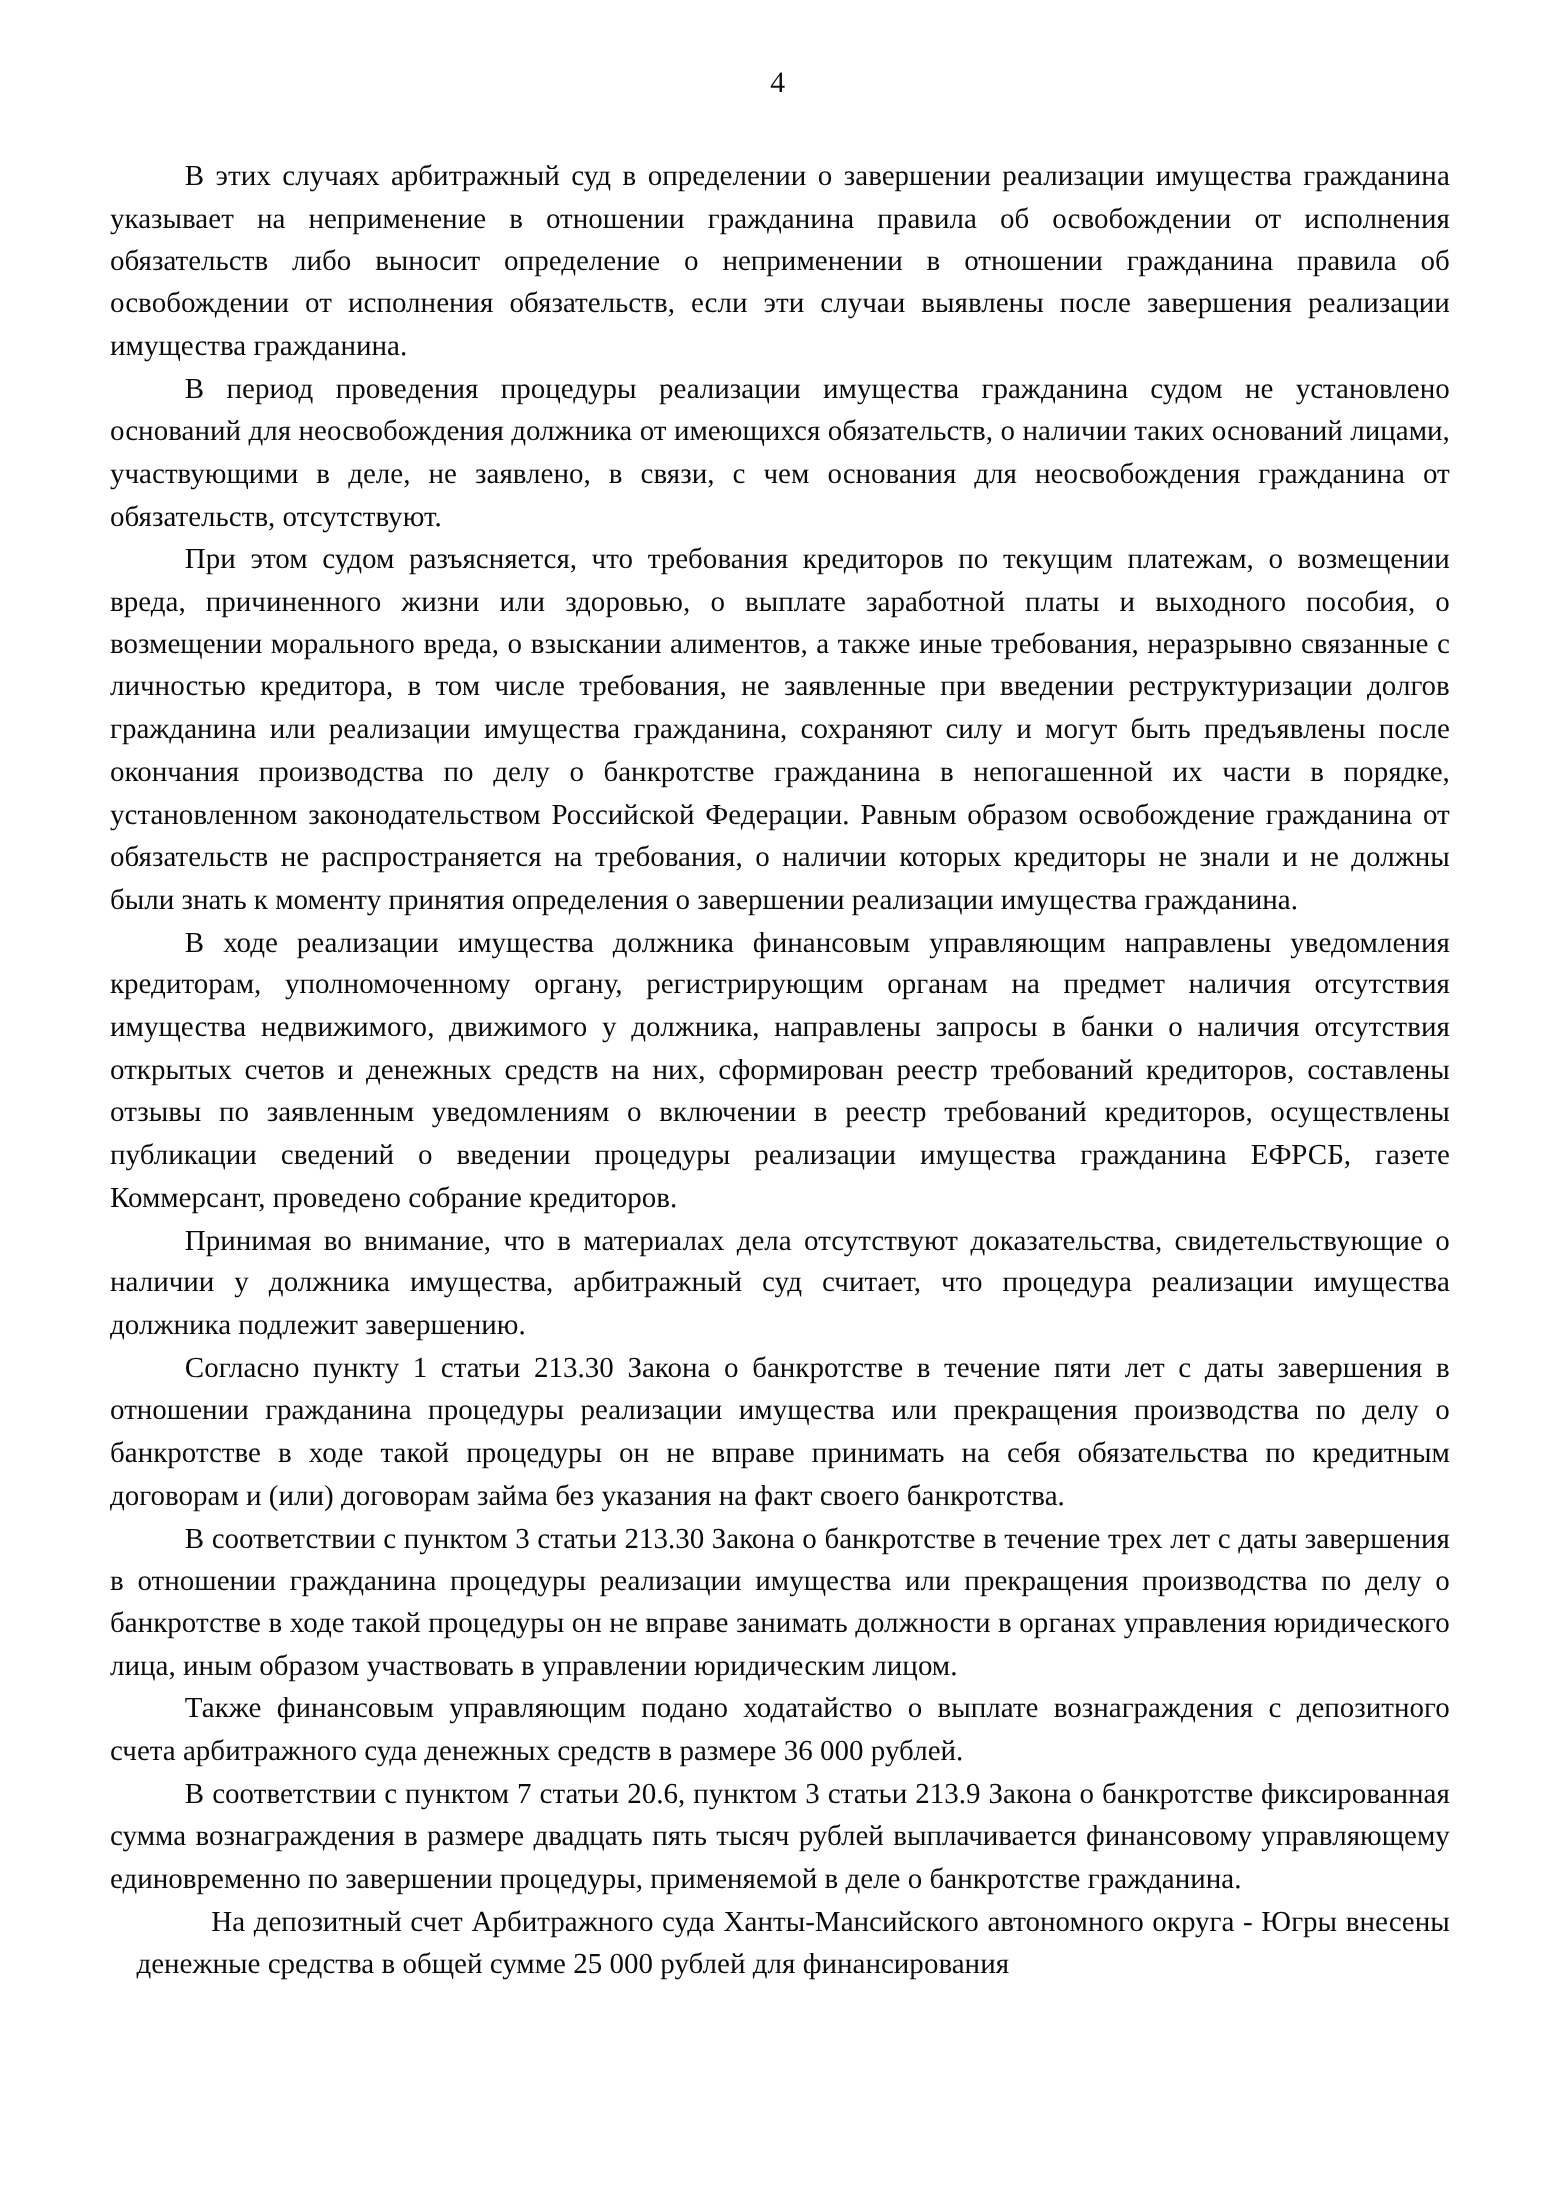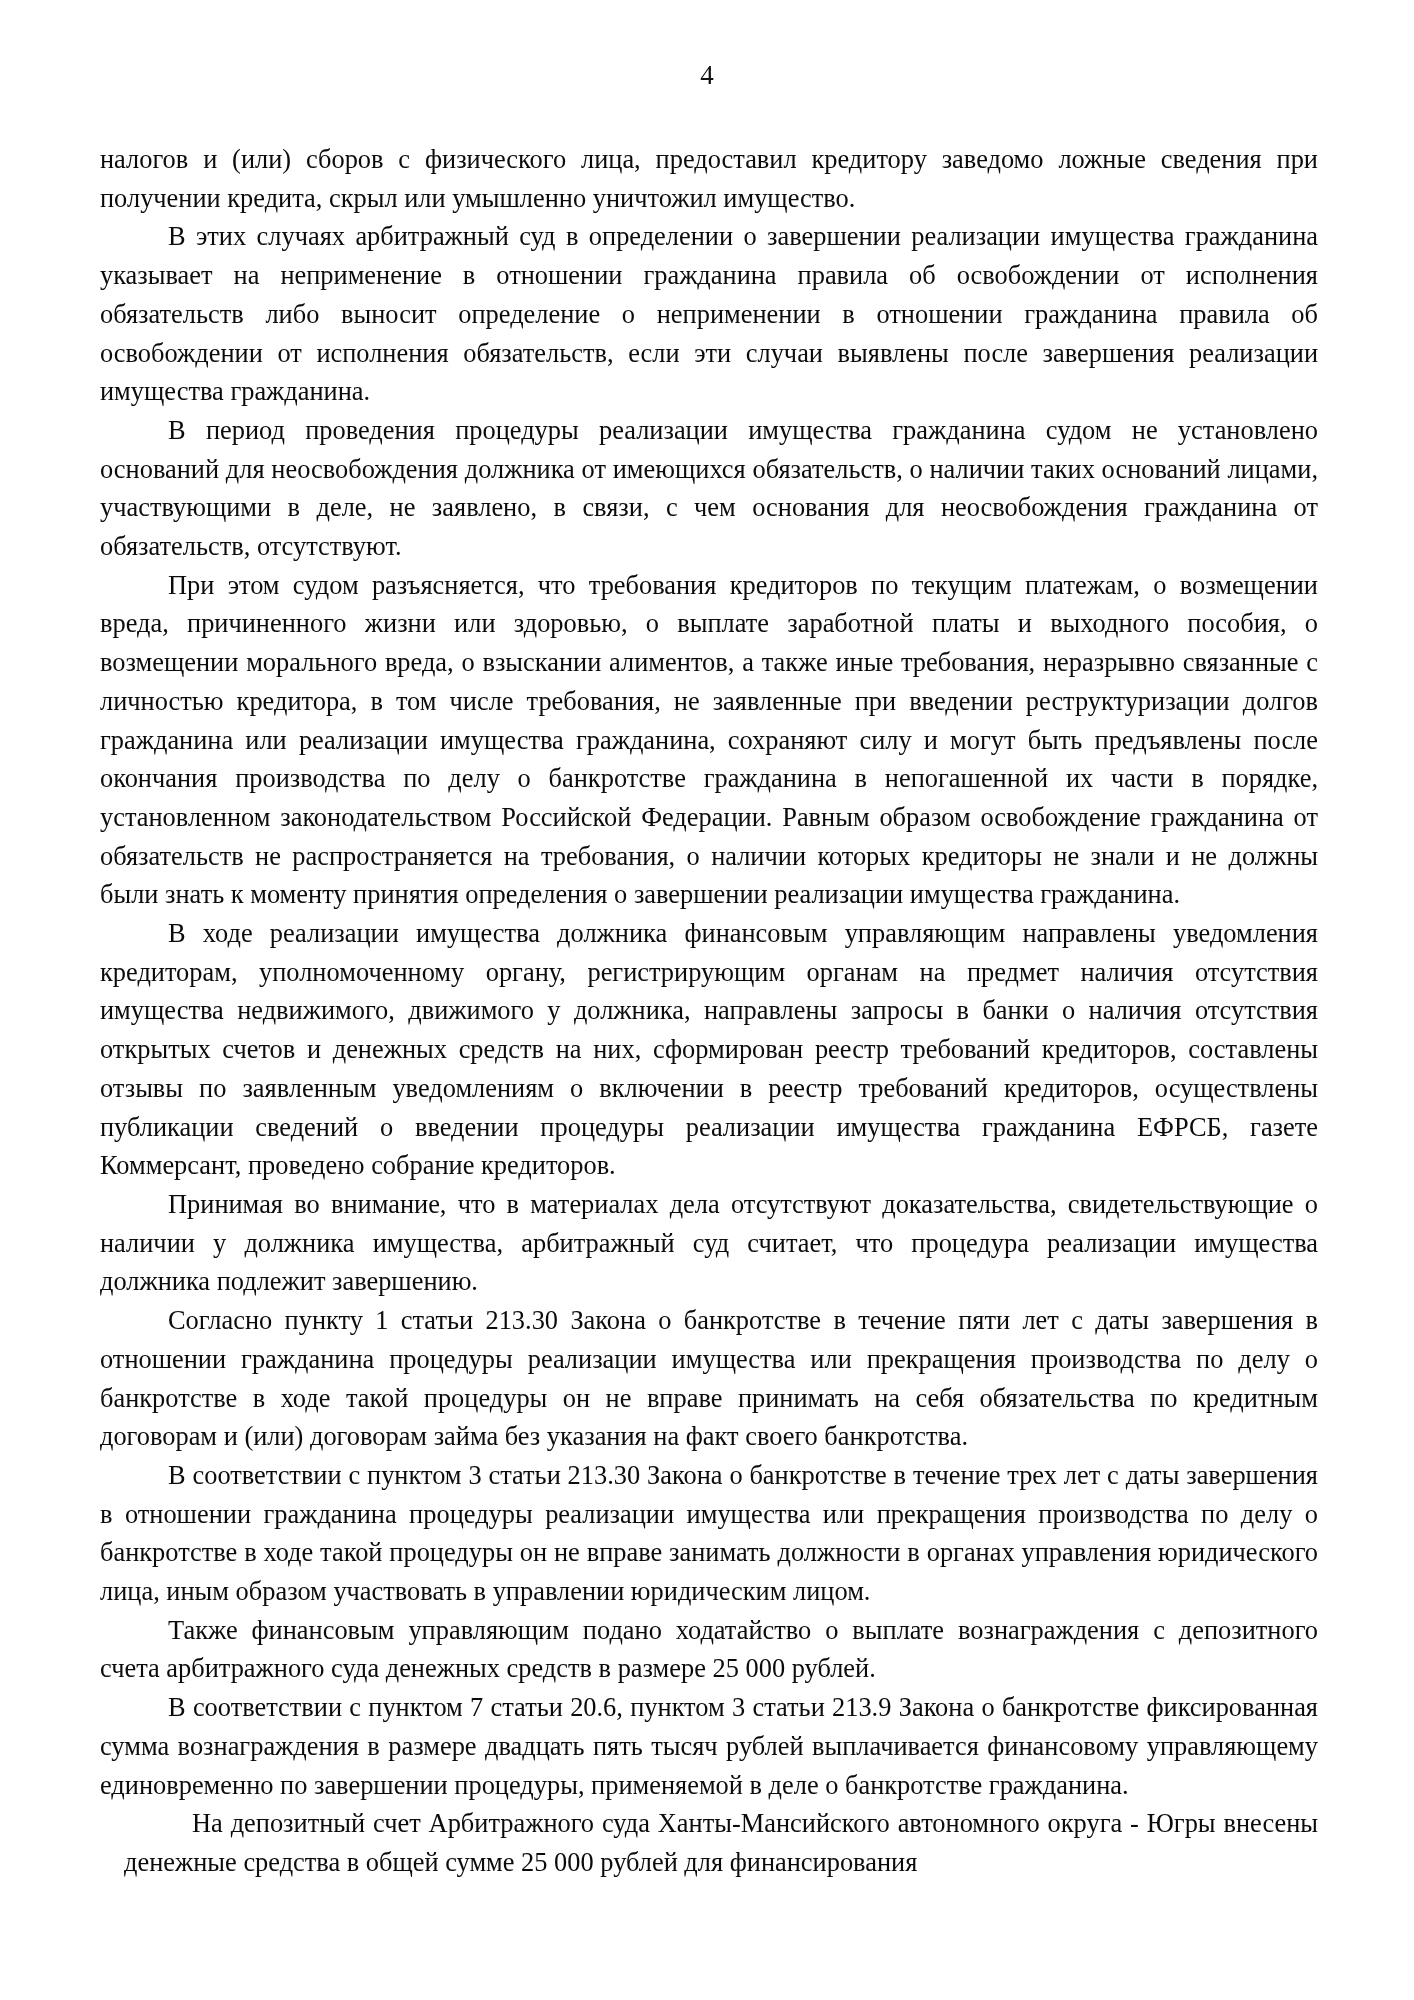--- a/index.html
+++ b/index.html
@@ -63,26 +63,25 @@
   }
 </style>
 </head>
 <body>
 
 <div class="page">
 
   <div class="page-number">4</div>
 
   <div class="body-text">
-    <p>налогов и (или) сборов с физического лица, предоставил кредитору заведомо ложные сведения при получении кредита, скрыл или умышленно уничтожил имущество.</p>
     <p class="indent">В этих случаях арбитражный суд в определении о завершении реализации имущества гражданина указывает на неприменение в отношении гражданина правила об освобождении от исполнения обязательств либо выносит определение о неприменении в отношении гражданина правила об освобождении от исполнения обязательств, если эти случаи выявлены после завершения реализации имущества гражданина.</p>
     <p class="indent">В период проведения процедуры реализации имущества гражданина судом не установлено оснований для неосвобождения должника от имеющихся обязательств, о наличии таких оснований лицами, участвующими в деле, не заявлено, в связи, с чем основания для неосвобождения гражданина от обязательств, отсутствуют.</p>
     <p class="indent">При этом судом разъясняется, что требования кредиторов по текущим платежам, о возмещении вреда, причиненного жизни или здоровью, о выплате заработной платы и выходного пособия, о возмещении морального вреда, о взыскании алиментов, а также иные требования, неразрывно связанные с личностью кредитора, в том числе требования, не заявленные при введении реструктуризации долгов гражданина или реализации имущества гражданина, сохраняют силу и могут быть предъявлены после окончания производства по делу о банкротстве гражданина в непогашенной их части в порядке, установленном законодательством Российской Федерации. Равным образом освобождение гражданина от обязательств не распространяется на требования, о наличии которых кредиторы не знали и не должны были знать к моменту принятия определения о завершении реализации имущества гражданина.</p>
     <p class="indent">В ходе реализации имущества должника финансовым управляющим направлены уведомления кредиторам, уполномоченному органу, регистрирующим органам на предмет наличия отсутствия имущества недвижимого, движимого у должника, направлены запросы в банки о наличия отсутствия открытых счетов и денежных средств на них, сформирован реестр требований кредиторов, составлены отзывы по заявленным уведомлениям о включении в реестр требований кредиторов, осуществлены публикации сведений о введении процедуры реализации имущества гражданина ЕФРСБ, газете Коммерсант, проведено собрание кредиторов.</p>
     <p class="indent">Принимая во внимание, что в материалах дела отсутствуют доказательства, свидетельствующие о наличии у должника имущества, арбитражный суд считает, что процедура реализации имущества должника подлежит завершению.</p>
     <p class="indent">Согласно пункту 1 статьи 213.30 Закона о банкротстве в течение пяти лет с даты завершения в отношении гражданина процедуры реализации имущества или прекращения производства по делу о банкротстве в ходе такой процедуры он не вправе принимать на себя обязательства по кредитным договорам и (или) договорам займа без указания на факт своего банкротства.</p>
     <p class="indent">В соответствии с пунктом 3 статьи 213.30 Закона о банкротстве в течение трех лет с даты завершения в отношении гражданина процедуры реализации имущества или прекращения производства по делу о банкротстве в ходе такой процедуры он не вправе занимать должности в органах управления юридического лица, иным образом участвовать в управлении юридическим лицом.</p>
-    <p class="indent">Также финансовым управляющим подано ходатайство о выплате вознаграждения с депозитного счета арбитражного суда денежных средств в размере 25 000 рублей.</p>
+    <p class="indent">Также финансовым управляющим подано ходатайство о выплате вознаграждения с депозитного счета арбитражного суда денежных средств в размере 36 000 рублей.</p>
     <p class="indent">В соответствии с пунктом 7 статьи 20.6, пунктом 3 статьи 213.9 Закона о банкротстве фиксированная сумма вознаграждения в размере двадцать пять тысяч рублей выплачивается финансовому управляющему единовременно по завершении процедуры, применяемой в деле о банкротстве гражданина.</p>
     <p class="indent">На депозитный счет Арбитражного суда Ханты-Мансийского автономного округа - Югры внесены денежные средства в общей сумме 25 000 рублей для финансирования</p>
   </div>
 
 </div>
 
 </body></html>

